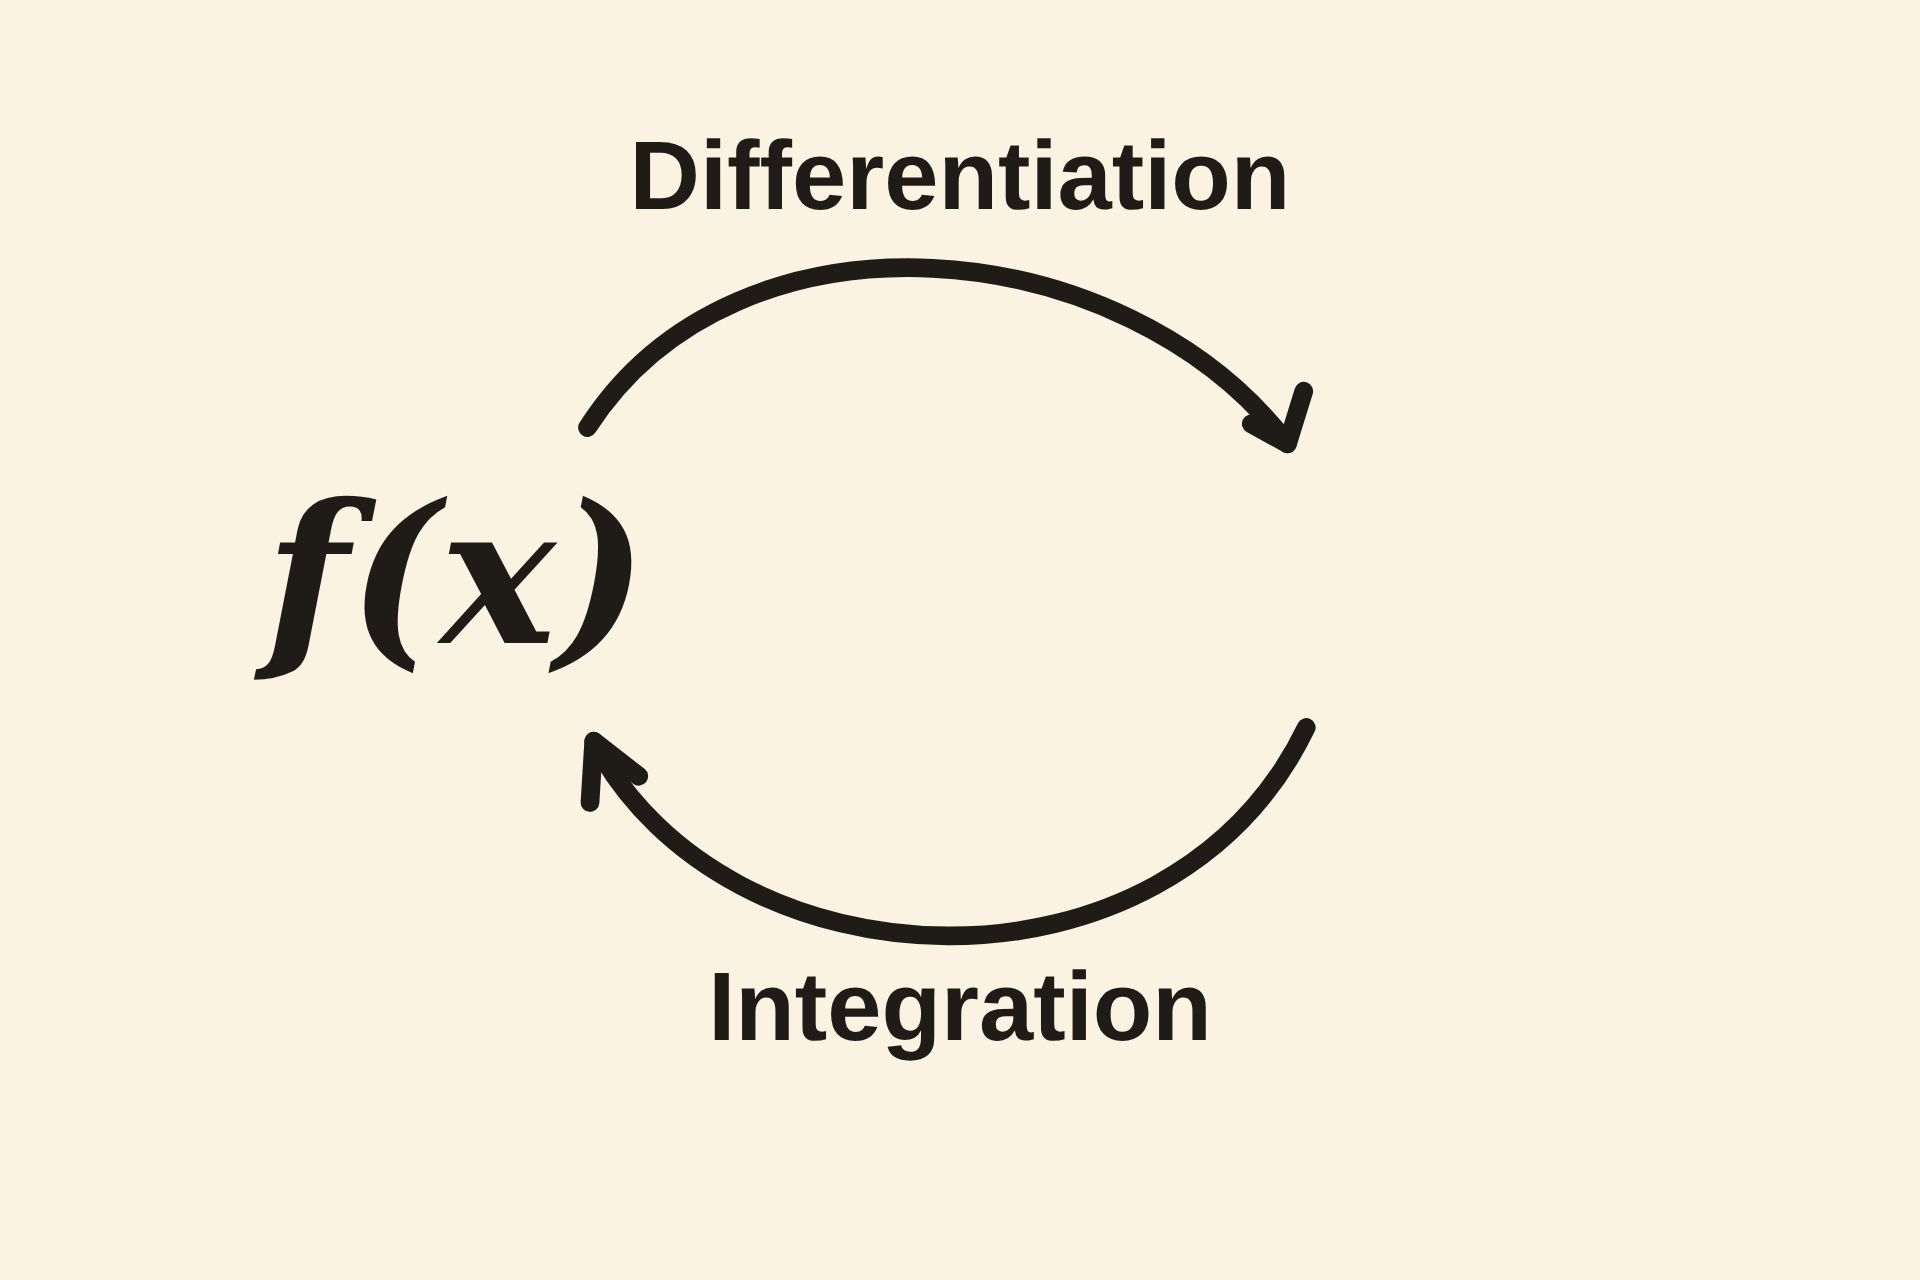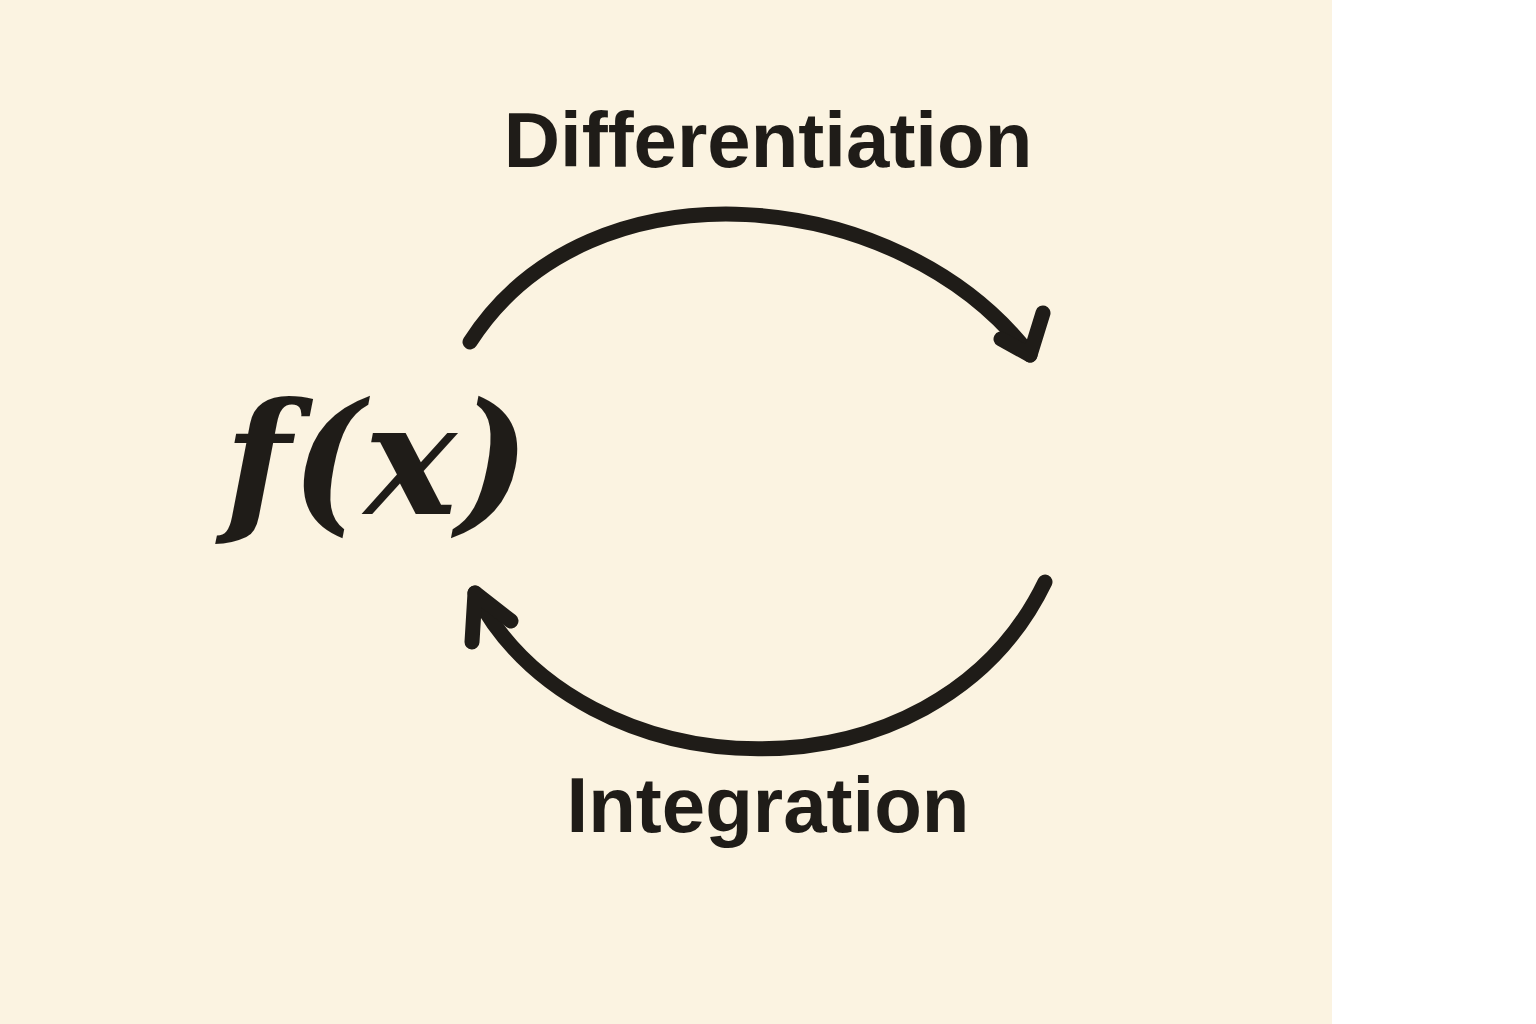--- a/index.html
+++ b/index.html
@@ -1,21 +1,21 @@
 <!DOCTYPE html>
 <html><head>
 <meta charset="utf-8">
 <style>
   html, body {
     margin: 0;
     padding: 0;
   }
   .canvas {
     position: relative;
-    width: 1332px;
+    width: 1536px;
     height: 1024px;
     background: #fbf3e1;
     overflow: hidden;
     font-family: "Liberation Sans", sans-serif;
   }
   .arrows-svg {
     position: absolute;
     left: 0;
     top: 0;
     width: 1536px;
@@ -48,21 +48,21 @@
     width: 330px;
     text-align: center;
     font-family: "DejaVu Serif", serif;
     font-style: italic;
     font-weight: bold;
     font-size: 155px;
     line-height: 155px;
     color: #1f1c18;
     white-space: nowrap;
   }
-  .node-left { left: 200px; text-align: right; }
+  .node-left { left: 200px; }
   .node-right { left: 975px; }
 </style>
 </head>
 <body>
 
 <div class="canvas">
 
   <svg class="arrows-svg" viewBox="0 0 1536 1024" xmlns="http://www.w3.org/2000/svg">
     <g>
       <path class="arrow-stroke" d="M 470 342 C 590 155, 900 185, 1030 355"></path>

